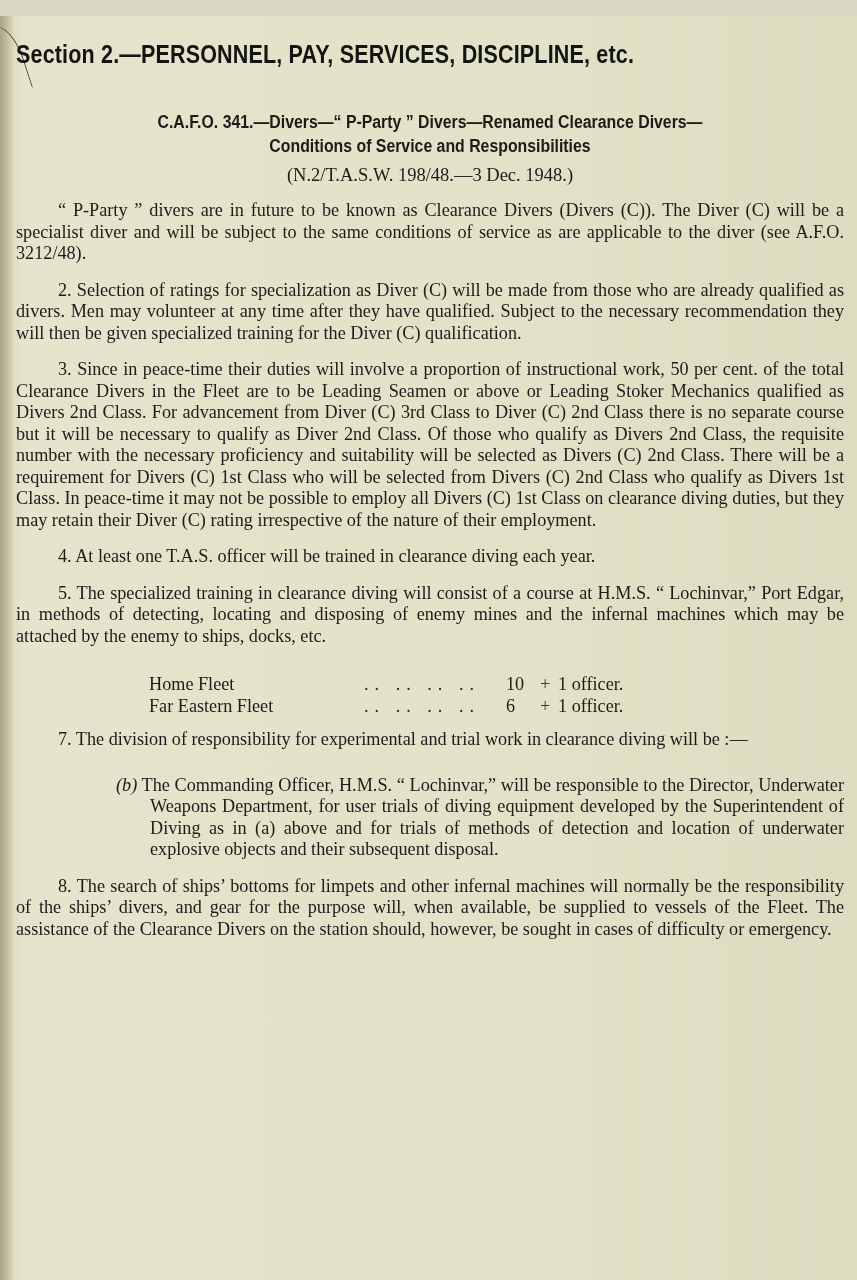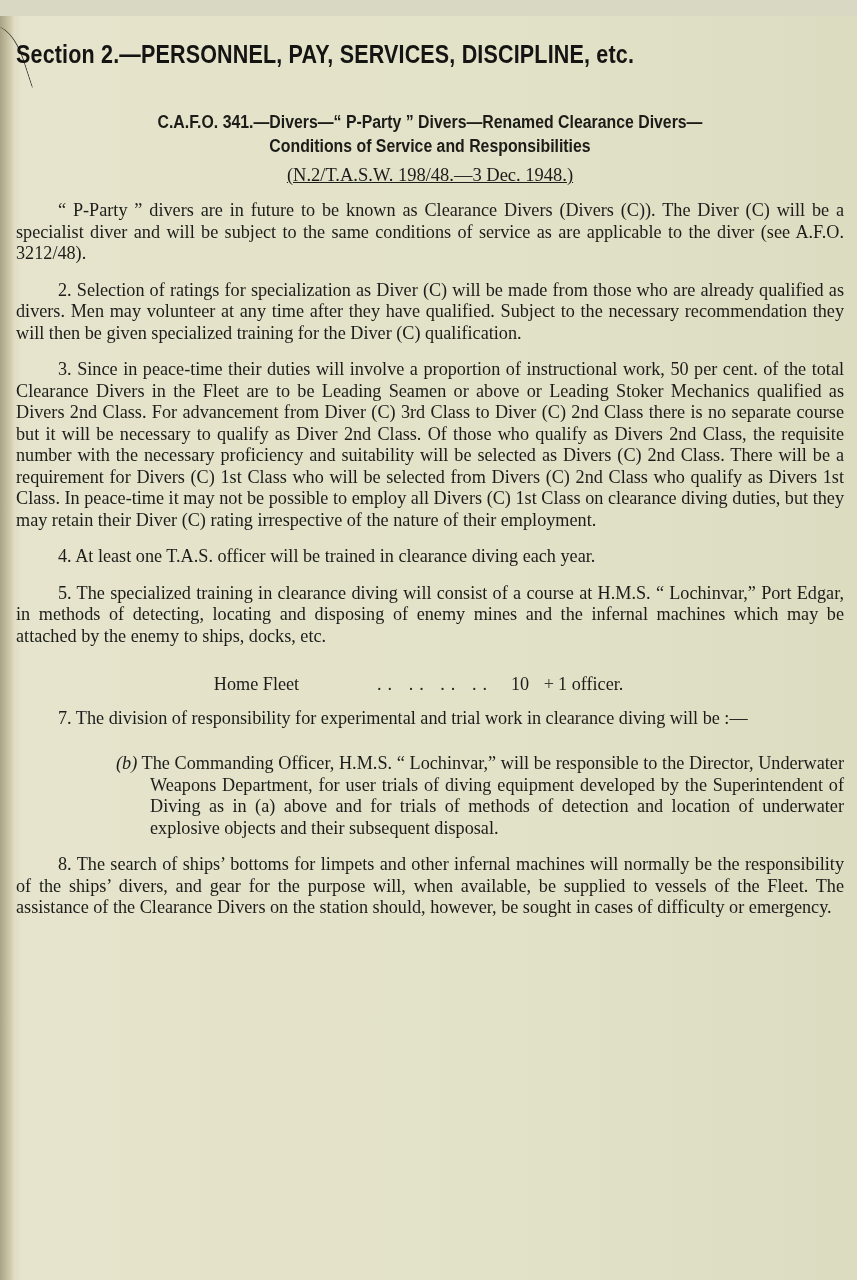--- a/index.html
+++ b/index.html
@@ -64,40 +64,39 @@
     line-height: 24px;
     margin-top: 36px;
     transform: scaleX(0.88);
     color: #1b1b18;
   }
   .order-ref {
     text-align: center;
     font-size: 18.5px;
     line-height: 26px;
     margin-top: 4px;
-    text-decoration: underline;
   }
   p.para {
     margin: 0;
     font-size: 18.2px;
     line-height: 21.5px;
     text-align: justify;
     text-indent: 42px;
   }
   .gap { height: 15px; }
   .gap-sm { height: 12px; }
   .num { }
   .alloc-table {
     margin-left: 133px;
     margin-top: 12px;
     font-size: 18.2px;
     line-height: 21.5px;
     border-collapse: collapse;
   }
-  .alloc-table td { padding: 0; white-space: nowrap; text-align: center; }
+  .alloc-table td { padding: 0; white-space: nowrap; }
   .alloc-table td.fleet { width: 215px; }
   .alloc-table td.dots { width: 142px; letter-spacing: 6px; color: #2a2a26; }
   .alloc-table td.count { width: 28px; padding-right: 6px; }
   .alloc-table td.plus { width: 18px; color: #3a3a36; }
   .sub {
     margin: 0 0 0 70px;
     font-size: 18.2px;
     line-height: 21.5px;
     text-align: justify;
     padding-left: 64px;
@@ -148,20 +147,27 @@
 
     <table class="alloc-table">
       <tbody>
           <tr>
         <td class="fleet">Home Fleet</td>
         <td class="dots">..  ..  ..  ..</td>
         <td class="count">10</td>
         <td class="plus">+</td>
         <td>1 officer.</td>
       </tr>
+      <tr>
+        <td class="fleet">Far Eastern Fleet</td>
+        <td class="dots">..  ..  ..  ..</td>
+        <td class="count">6</td>
+        <td class="plus">+</td>
+        <td>1 officer.</td>
+      </tr>
     </tbody>
       </table>
 
     <div class="gap-sm"></div>
 
     <p class="para"><span class="num">7.</span> <span>The division of responsibility for experimental and trial work in clearance diving will be :—</span></p>
 
     <div class="gap-sm"></div>
 
 

